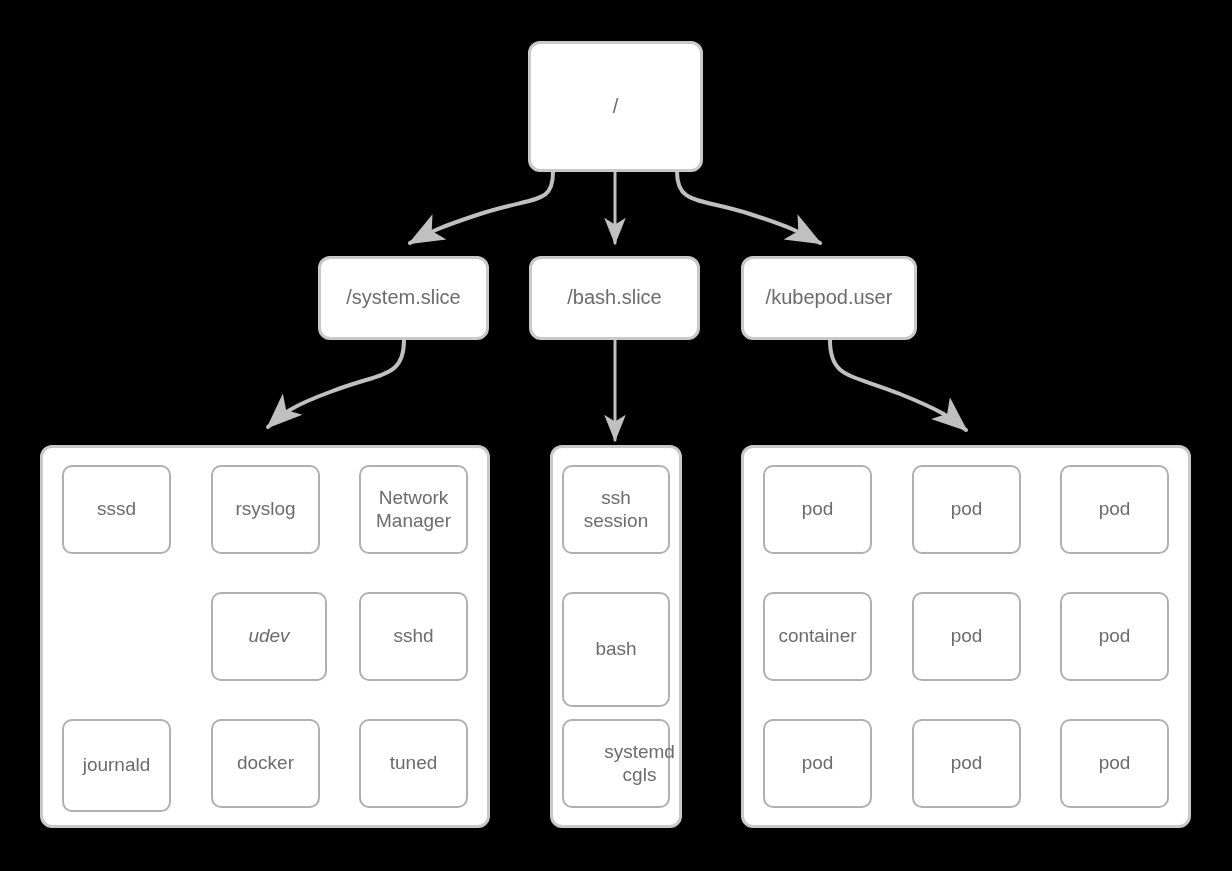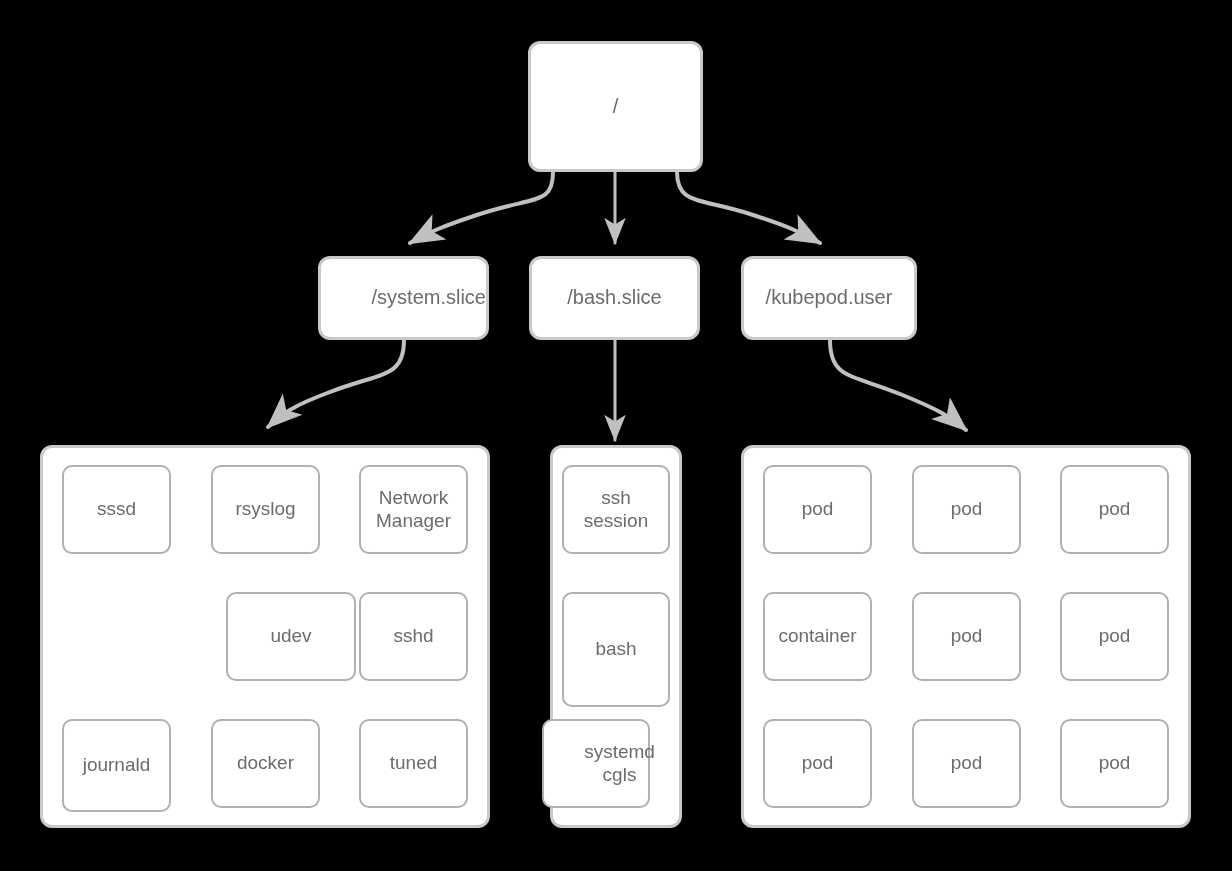--- a/index.html
+++ b/index.html
@@ -110,21 +110,21 @@
 
     <path d="M 615,340 L 615,440" fill="none" stroke="#c0c0c0" stroke-width="3" stroke-linecap="round" marker-end="url(#arw)"></path>
 
     <path d="M 830,340 C 830,378 850,374 900,394 C 940,410 952,418 966,430" fill="none" stroke="#c0c0c0" stroke-width="4" stroke-linecap="round" marker-end="url(#arw)"></path>
   </svg>
 
   <div class="node root" style="left:528px; top:41px; width:175px; height:131px;">
     <span>/</span>
   </div>
 
-  <div class="node slice" style="left:318px; top:256px; width:171px; height:84px;justify-content:flex-end;">
+  <div class="node slice" style="left:318px; top:256px; width:171px; height:84px;">
     <span>/system.slice</span>
   </div>
 
   <div class="node slice" style="left:529px; top:256px; width:171px; height:84px;">
     <span>/bash.slice</span>
   </div>
 
   <div class="node slice" style="left:741px; top:256px; width:176px; height:84px;">
     <span>/kubepod.user</span>
   </div>
@@ -135,21 +135,21 @@
     <span>sssd</span>
   </div>
   <div class="leaf" style="left:211px; top:465px; width:109px; height:89px;">
     <span>rsyslog</span>
   </div>
   <div class="leaf" style="left:359px; top:465px; width:109px; height:89px;">
     <span>Network
 Manager</span>
   </div>
 
-  <div class="leaf" style="left:226px; top:592px; width:130px; height:89px;">
+  <div class="leaf" style="left:211px; top:592px; width:116px; height:89px;font-style:italic;">
     <span>udev</span>
   </div>
   <div class="leaf" style="left:359px; top:592px; width:109px; height:89px;">
     <span>sshd</span>
   </div>
 
   <div class="leaf" style="left:62px; top:719px; width:109px; height:93px;">
     <span>journald</span>
   </div>
   <div class="leaf" style="left:211px; top:719px; width:109px; height:89px;">
@@ -161,21 +161,21 @@
 
   <div class="group" style="left:550px; top:445px; width:132px; height:383px;"></div>
 
   <div class="leaf" style="left:562px; top:465px; width:108px; height:89px;align-items:center;">
     <span>ssh
 session</span>
   </div>
   <div class="leaf" style="left:562px; top:592px; width:108px; height:115px;">
     <span>bash</span>
   </div>
-  <div class="leaf" style="left:542px; top:719px; width:108px; height:89px;padding-left:47px;">
+  <div class="leaf" style="left:562px; top:719px; width:108px; height:89px;padding-left:47px;">
     <span>systemd
 cgls</span>
   </div>
 
   <div class="group" style="left:741px; top:445px; width:450px; height:383px;"></div>
 
   <div class="leaf" style="left:763px; top:465px; width:109px; height:89px;">
     <span>pod</span>
   </div>
   <div class="leaf" style="left:912px; top:465px; width:109px; height:89px;">

